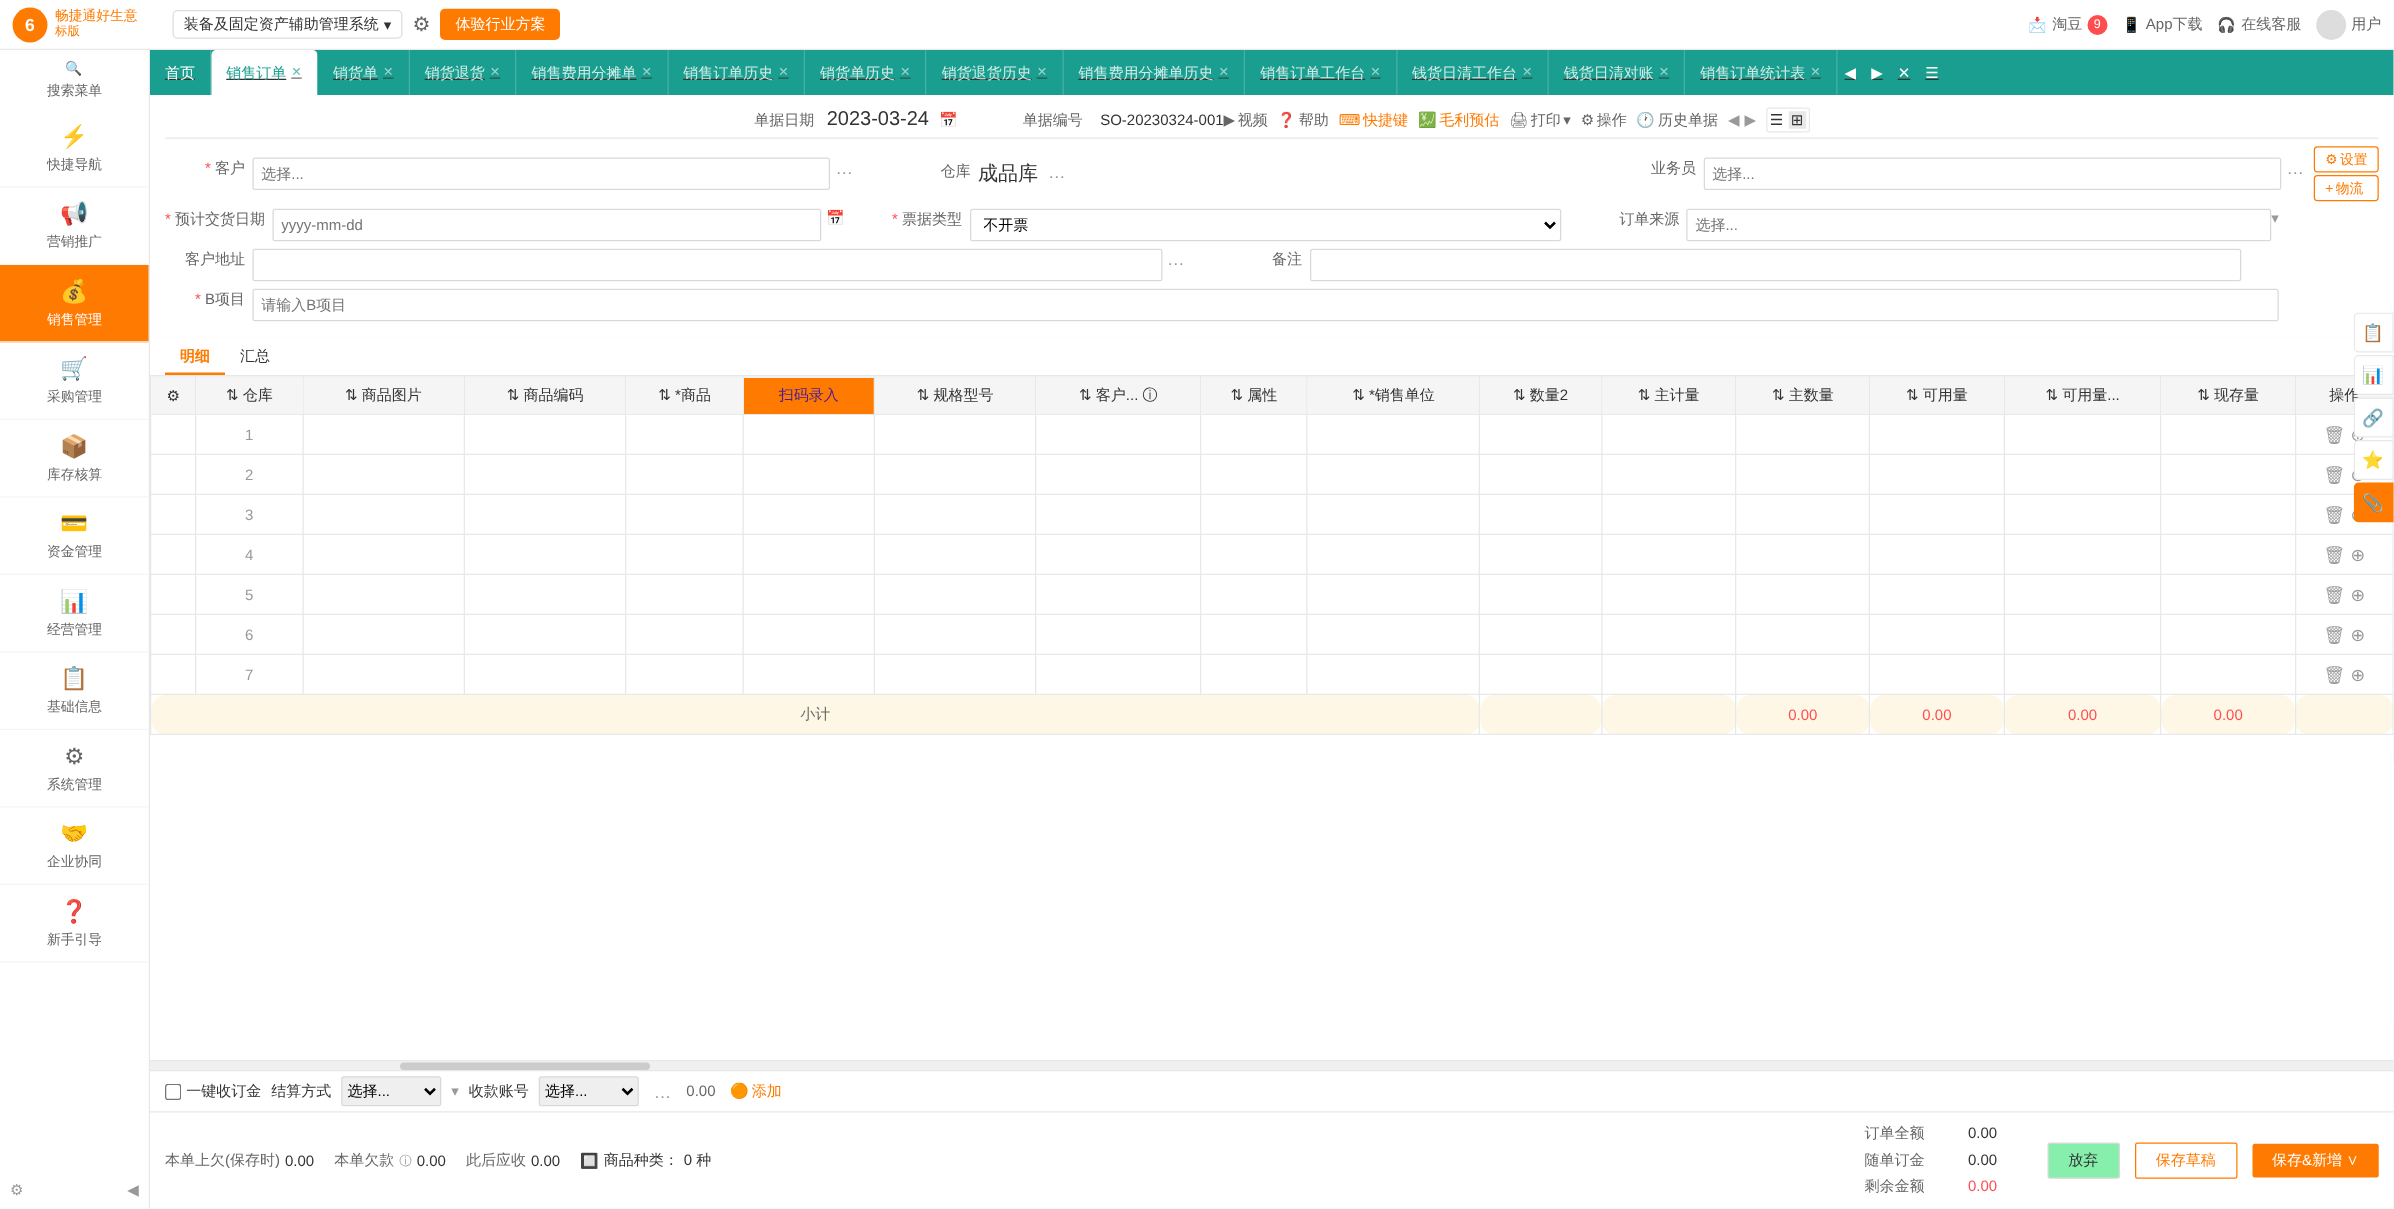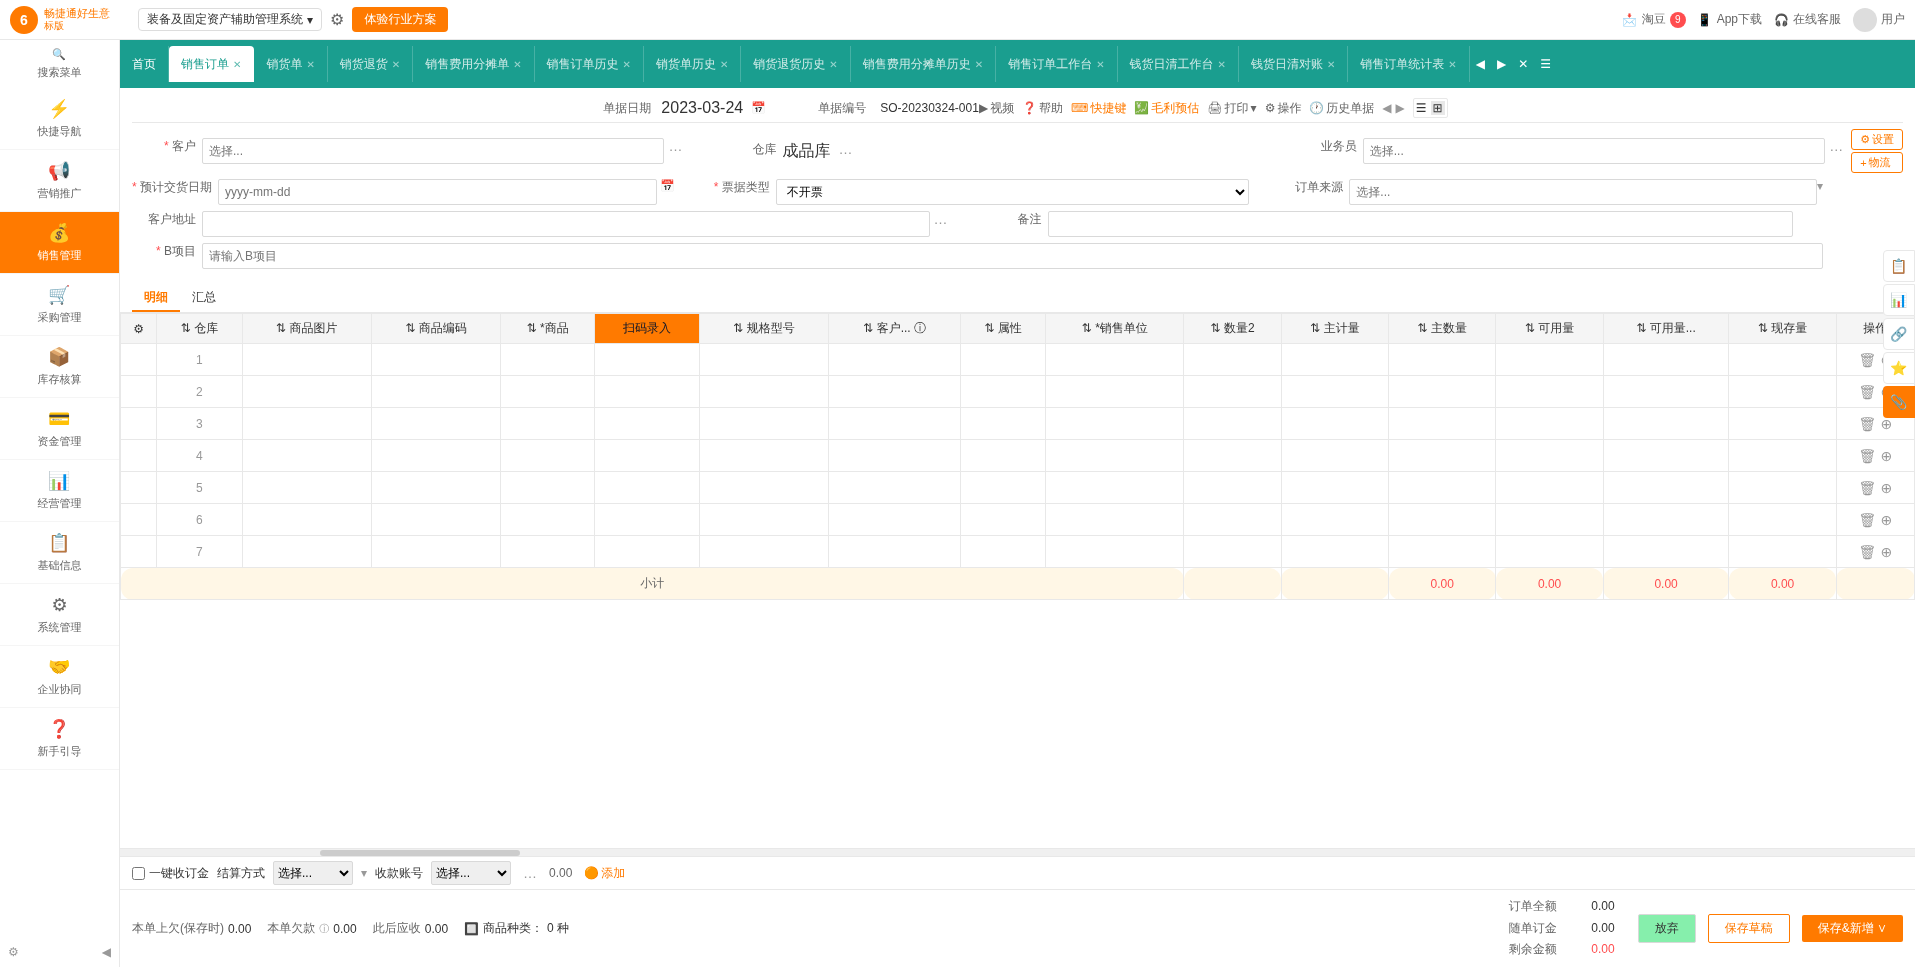--- a/index.html
+++ b/index.html
@@ -25,21 +25,21 @@
     .sidebar-item { display: flex; flex-direction: column; align-items: center; padding: 10px 4px; cursor: pointer; font-size: 11px; color: #666; gap: 4px; border-bottom: 1px solid #f5f5f5; }
     .sidebar-item.active { background: #ff7a00; color: white; }
     .sidebar-item .s-icon { font-size: 18px; }
     .sidebar-footer { margin-top: auto; padding: 8px; display: flex; justify-content: space-between; }
     .sidebar-search { padding: 8px 4px; display: flex; flex-direction: column; align-items: center; gap: 4px; font-size: 11px; color: #666; cursor: pointer; }
     
     
     .content-area { flex: 1; display: flex; flex-direction: column; overflow: hidden; }
     
     
-    .tab-bar { background: #1a9e8f; display: flex; align-items: center; overflow-x: auto; height: 48px; flex-shrink: 0; }
+    .tab-bar { background: #1a9e8f; display: flex; align-items: center; overflow-x: auto; height: 36px; flex-shrink: 0; text-decoration: underline; }
     .tab-bar::-webkit-scrollbar { height: 0; }
     .tab-item { display: flex; align-items: center; gap: 4px; padding: 0 12px; height: 36px; cursor: pointer; font-size: 12px; color: rgba(255,255,255,0.8); white-space: nowrap; border-right: 1px solid rgba(255,255,255,0.2); flex-shrink: 0; }
     .tab-item.active { background: #fff; color: #1a9e8f; border-radius: 4px 4px 0 0; }
     .tab-close { font-size: 10px; opacity: 0.7; }
     .tab-nav-btn { color: white; padding: 0 6px; cursor: pointer; flex-shrink: 0; }
     .tab-home { background: #1a9e8f; color: white; padding: 0 12px; height: 36px; display: flex; align-items: center; font-size: 12px; cursor: pointer; flex-shrink: 0; }
     
     
     .toolbar { display: flex; align-items: center; justify-content: center; padding: 4px 12px; background: white; border-bottom: 1px solid #e8e8e8; flex-shrink: 0; }
     .toolbar-left { display: flex; align-items: center; gap: 8px; font-size: 12px; color: #666; }
@@ -78,21 +78,21 @@
     
     
     .payment-row { background: white; padding: 4px 12px; border-top: 1px solid #e8e8e8; display: flex; align-items: center; gap: 8px; font-size: 12px; flex-shrink: 0; }
     .checkbox-label { display: flex; align-items: center; gap: 4px; cursor: pointer; }
     .add-btn { color: #ff7a00; cursor: pointer; display: flex; align-items: center; gap: 2px; }
     .payment-amount { color: #666; margin: 0 4px; }
     
     
     .action-bar { display: flex; align-items: center; justify-content: space-between; padding: 6px 12px; background: white; border-top: 1px solid #e8e8e8; flex-shrink: 0; }
     .action-left { display: flex; align-items: center; gap: 16px; font-size: 12px; }
-    .summary-box { text-align: right; font-size: 12px; line-height: 1.8; margin-right: 11px; }
+    .summary-box { text-align: right; font-size: 12px; line-height: 1.8; margin-right: 28px; }
     .summary-row { display: flex; justify-content: flex-end; gap: 8px; }
     .summary-label { color: #666; }
     .summary-val { color: #333; min-width: 50px; text-align: right; }
     .summary-val.red { color: #ff4d4f; }
     .btn-discard { border: 1px solid #d9d9d9; background: #86efac; padding: 5px 16px; border-radius: 2px; cursor: pointer; font-size: 12px; color: #333; }
     .btn-save-draft { border: 1px solid #ff7a00; background: white; color: #ff7a00; padding: 5px 16px; border-radius: 2px; cursor: pointer; font-size: 12px; }
     .btn-save-new { background: #ff7a00; color: white; border: none; padding: 5px 16px; border-radius: 2px; cursor: pointer; font-size: 12px; }
     
     .scrollbar-area { height: 8px; background: #f0f0f0; border-top: 1px solid #e8e8e8; }
     .scrollbar-thumb { width: 200px; height: 6px; background: #ccc; border-radius: 3px; margin: 1px 200px; }
@@ -414,21 +414,21 @@
             </th>
             <th>
               <span>⇅</span> 商品图片
             </th>
             <th>
               <span>⇅</span> 商品编码
             </th>
             <th>
               <span>⇅</span> *商品
             </th>
-            <th style="background:#ff7a00;color:#0f172a;">扫码录入</th>
+            <th style="background:#ff7a00;color:#4c1d95;">扫码录入</th>
             <th>
               <span>⇅</span> 规格型号
             </th>
             <th>
               <span>⇅</span> 客户... <span>ⓘ</span>
             </th>
             <th>
               <span>⇅</span> 属性
             </th>
             <th>

